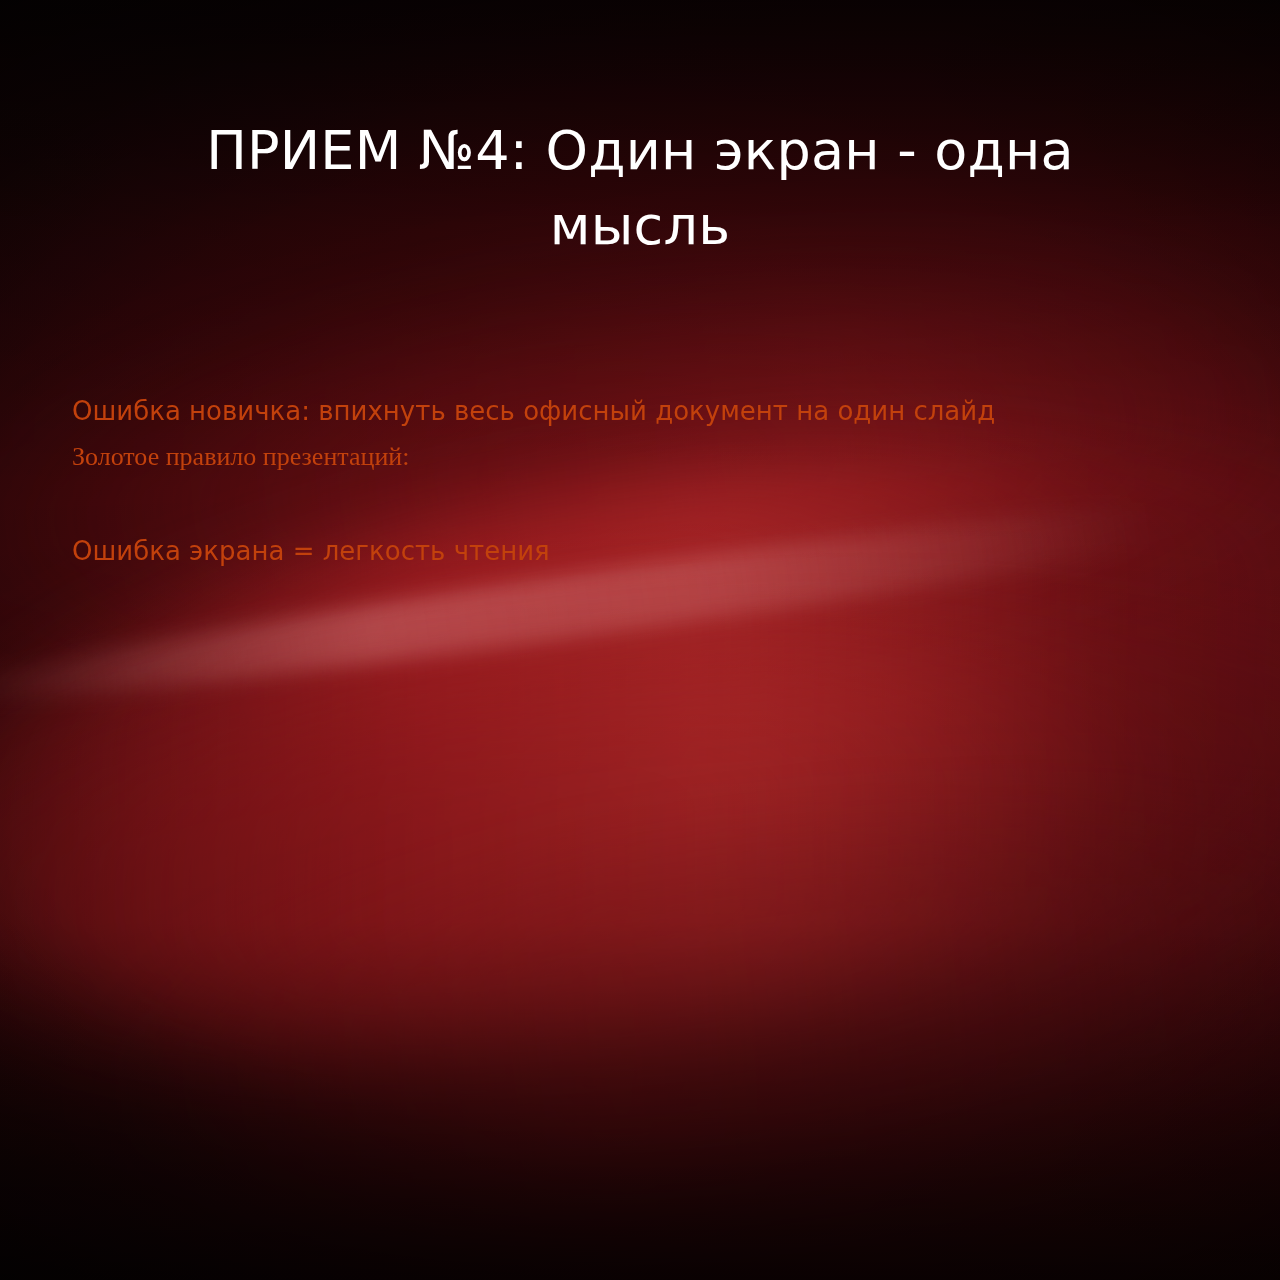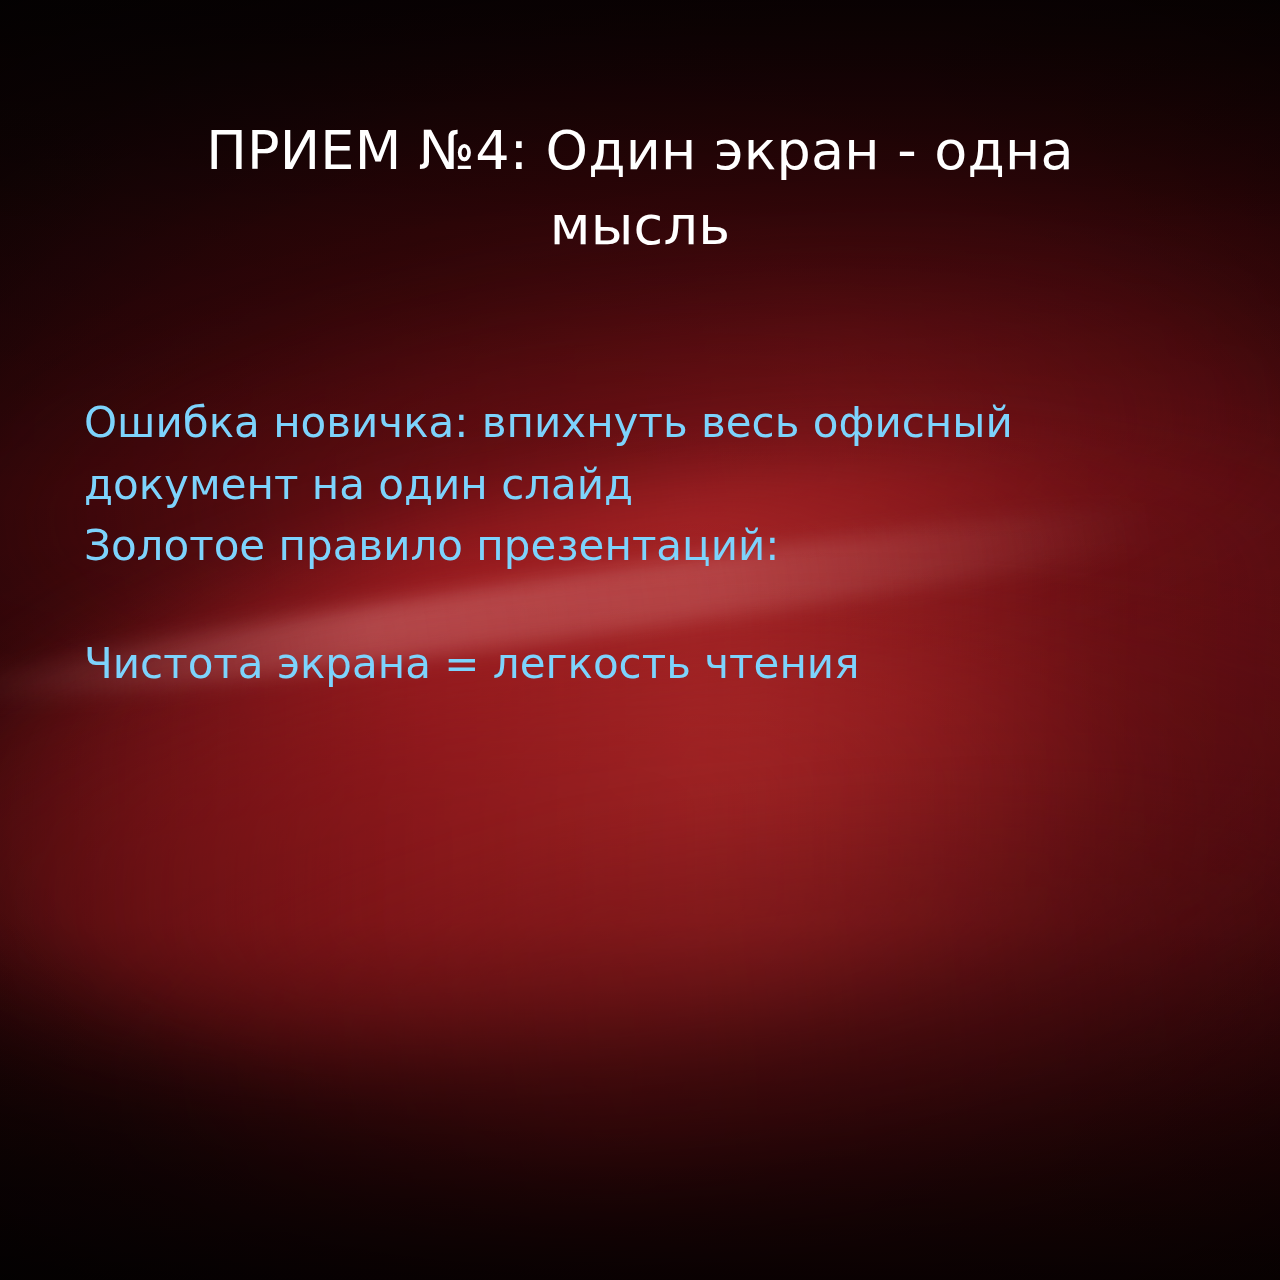--- a/index.html
+++ b/index.html
@@ -101,32 +101,33 @@
     color: #ffffff;
     font-size: 54px;
     line-height: 1.38;
     font-weight: 400;
     letter-spacing: 0.2px;
     white-space: pre-line;
   }
   .body-block {
     position: absolute;
     top: 392px;
-    left: 84px;
+    left: 72px;
     width: 1070px;
-    color: #7dd3fc;
-    font-size: 42px;
+    color: #c2410c;
+    font-size: 26px;
     line-height: 1.47;
     font-weight: 400;
   }
   .para {
     margin: 0 0 0 0;
   }
   .para + .para {
-    margin-top: 0;
+    margin-top: 8px;
+    font-family: Liberation Serif, serif;
   }
   .spacer {
     height: 56px;
   }
 </style>
 </head>
 <body>
 
 <div class="slide">
 
@@ -139,17 +140,17 @@
   <div class="bg-vignette"></div>
 
   <div class="content">
 
     <h1 class="title">ПРИЕМ №4: Один экран - одна мысль</h1>
 
     <div class="body-block">
       <p class="para">Ошибка новичка: впихнуть весь офисный документ на один слайд</p>
       <p class="para">Золотое правило презентаций:</p>
       <div class="spacer"></div>
-      <p class="para">Чистота экрана = легкость чтения</p>
+      <p class="para">Ошибка экрана = легкость чтения</p>
     </div>
 
   </div>
 </div>
 
 </body></html>

